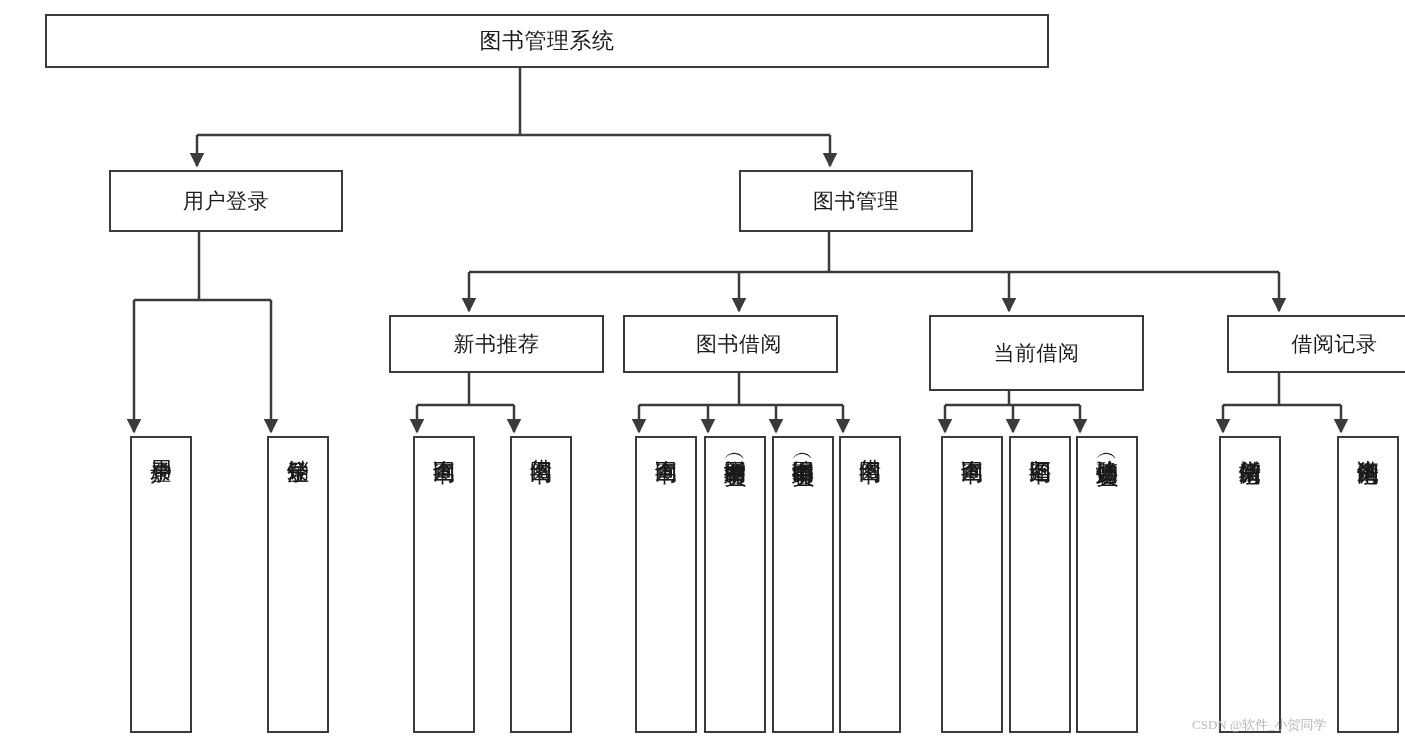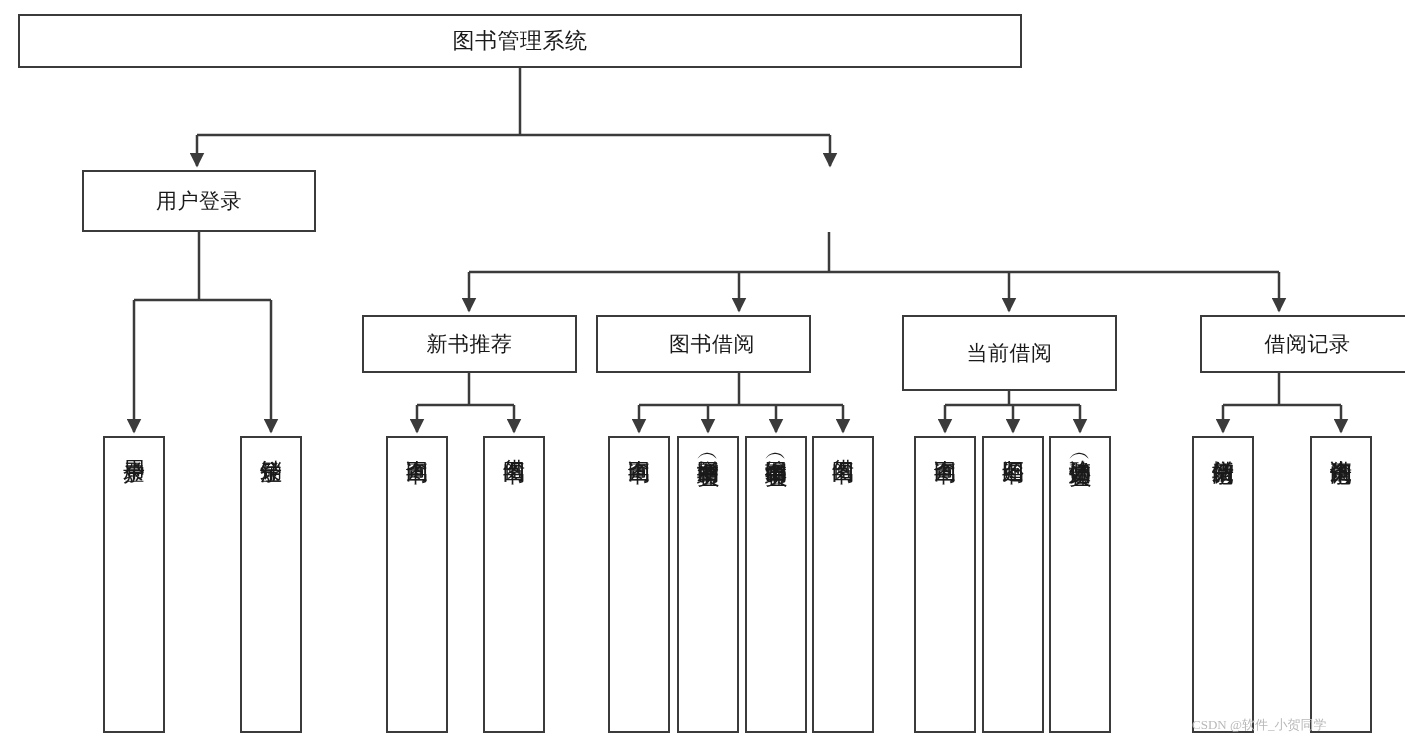--- a/index.html
+++ b/index.html
@@ -29,20 +29,21 @@
   .node {
     position: absolute;
     box-sizing: border-box;
     background: #ffffff;
     border: 2px solid #3b3b3b;
     display: flex;
     align-items: center;
     justify-content: center;
     color: #1a1a1a;
     z-index: 2;
+    margin-left: 27px;
   }
   .node .label {
     display: block;
     text-align: center;
     line-height: 1.18;
     letter-spacing: 0.5px;
   }
   .node.horiz .label {
     font-size: 21px;
   }
@@ -126,20 +127,23 @@
     </g>
   </svg>
 
   <div class="node root horiz" style="left:18px; top:14px; width:1004px; height:54px;">
     <span class="label">图书管理系统</span>
   </div>
 
   <div class="node horiz" style="left:82px; top:170px; width:234px; height:62px;">
     <span class="label">用户登录</span>
   </div>
+  <div class="node horiz" style="left:712px; top:170px; width:234px; height:62px;">
+    <span class="label">图书管理</span>
+  </div>
 
   <div class="node horiz" style="left:362px; top:315px; width:215px; height:58px;">
     <span class="label">新书推荐</span>
   </div>
   <div class="node horiz" style="left:596px; top:315px; width:215px; height:58px;padding-left:17px;">
     <span class="label">图书借阅</span>
   </div>
   <div class="node horiz" style="left:902px; top:315px; width:215px; height:76px;">
     <span class="label">当前借阅</span>
   </div>

